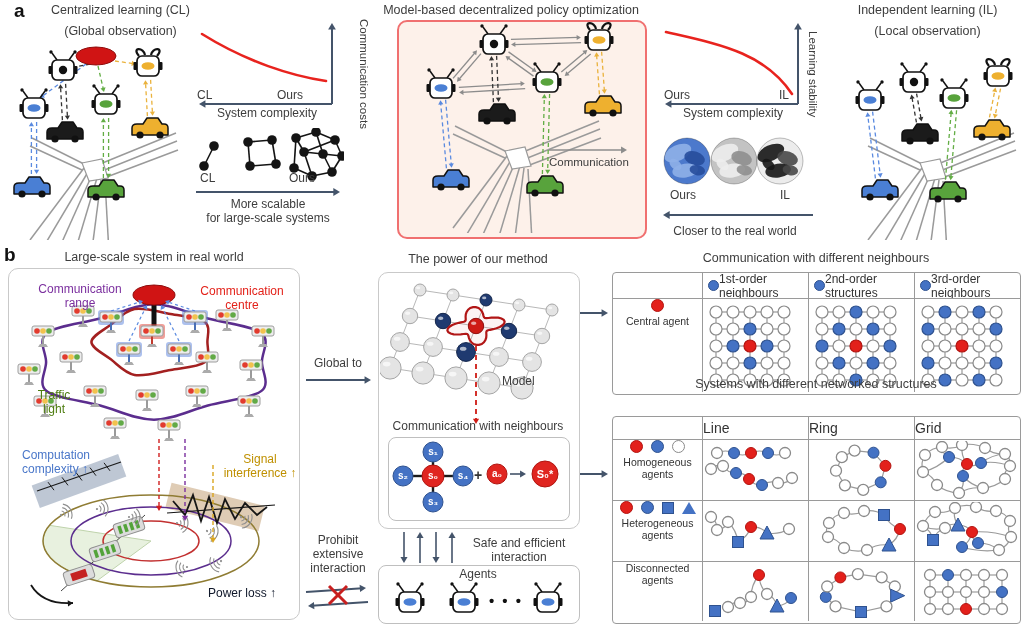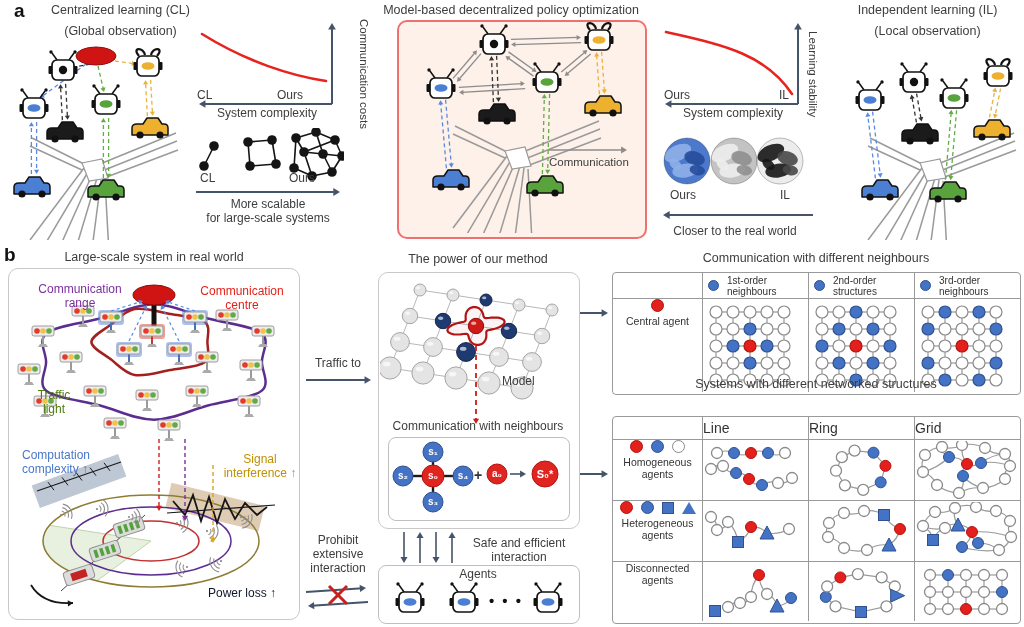--- a/index.html
+++ b/index.html
@@ -10,21 +10,21 @@
   .bold{font-weight:bold}
   .t{font-size:12.5px}
   .v{writing-mode:vertical-rl;text-align:center;line-height:1.05;}
   .box{position:absolute;border:1.5px solid #c9c9c9;border-radius:10px;background:#fff;}
   .centerbox{position:absolute;border:2px solid #f07070;border-radius:10px;background:#fdf1ea;}
   svg.g{position:absolute;}
   .tbl{position:absolute;display:grid;border:1.2px solid #9a9a9a;border-radius:4px;background:#fff;}
   .cell{position:relative;display:flex;align-items:center;justify-content:flex-start;overflow:hidden;}
   .bl{border-left:1.2px solid #9a9a9a}
   .bt{border-top:1.2px solid #9a9a9a}
-  .hdr{font-size:10px;justify-content:flex-end;padding-left:5px;gap:8px;color:#333}
+  .hdr{font-size:12px;justify-content:flex-end;padding-left:5px;gap:0;color:#333}
   .colh{font-size:14px;color:#333}
   .rowlab{flex-direction:column;gap:3px;font-size:10.5px;text-align:center;color:#333}
   .lg{display:flex;gap:8px;align-items:center}
   .ldot{width:9px;height:9px;border-radius:50%;background:#4472C4;border:1px solid #2f528f;flex:0 0 auto}
   .dot{width:11px;height:11px;border-radius:50%;display:inline-block}
   .dot-r{background:#e3201b;border:1px solid #b31410}
   .dot-b{background:#4472C4;border:1px solid #2f528f}
   .dot-w{background:#fff;border:1.3px solid #8a8a8a}
   .sq-b{width:10px;height:10px;background:#4472C4;border:1px solid #2f528f;display:inline-block}
   .tri-b{width:0;height:0;border-left:7px solid transparent;border-right:7px solid transparent;border-bottom:12px solid #4472C4;display:inline-block}
@@ -740,21 +740,21 @@
   <div class="lbl c" style="left:190px;top:284px;width:104px;color:#e32119">Communication
 centre</div>
   <div class="lbl c" style="left:28px;top:388px;width:52px;color:#4d7c0f">Traffic
 light</div>
   <div class="lbl" style="left:22px;top:448px;width:110px;color:#4a77c9">Computation
 complexity ↑</div>
   <div class="lbl c" style="left:210px;top:452px;width:100px;color:#bf9000">Signal
 interference ↑</div>
   <div class="lbl c" style="left:196px;top:586px;width:92px;color:#0f172a">Power loss ↑</div>
 
-  <div class="lbl c" style="left:300px;top:356px;width:76px">Traffic to</div>
+  <div class="lbl c" style="left:300px;top:356px;width:76px">Global to</div>
   <svg id="map" class="g" style="left:303px;top:372px" width="74" height="16">
       <line x1="3" y1="8" x2="64.25" y2="8" stroke="#44546A" stroke-width="2"></line>
       <polygon points="68,8 61.573334349732896,11.866260288660982 61.573334349732896,4.133739711339018" fill="#44546A"></polygon>
     </svg>
 
   <div class="lbl c t" style="left:378px;top:252px;width:200px">The power of our method</div>
   <div class="box" style="left:378px;top:272px;width:200px;height:255px;border-radius:10px"></div>
   <svg id="mdl" class="g" style="left:380px;top:274px" width="196" height="158">
       <line x1="40" y1="16" x2="73" y2="21" stroke="#b8b8b8" stroke-width="1"></line>
       <line x1="40" y1="16" x2="30" y2="42" stroke="#b8b8b8" stroke-width="1"></line>

